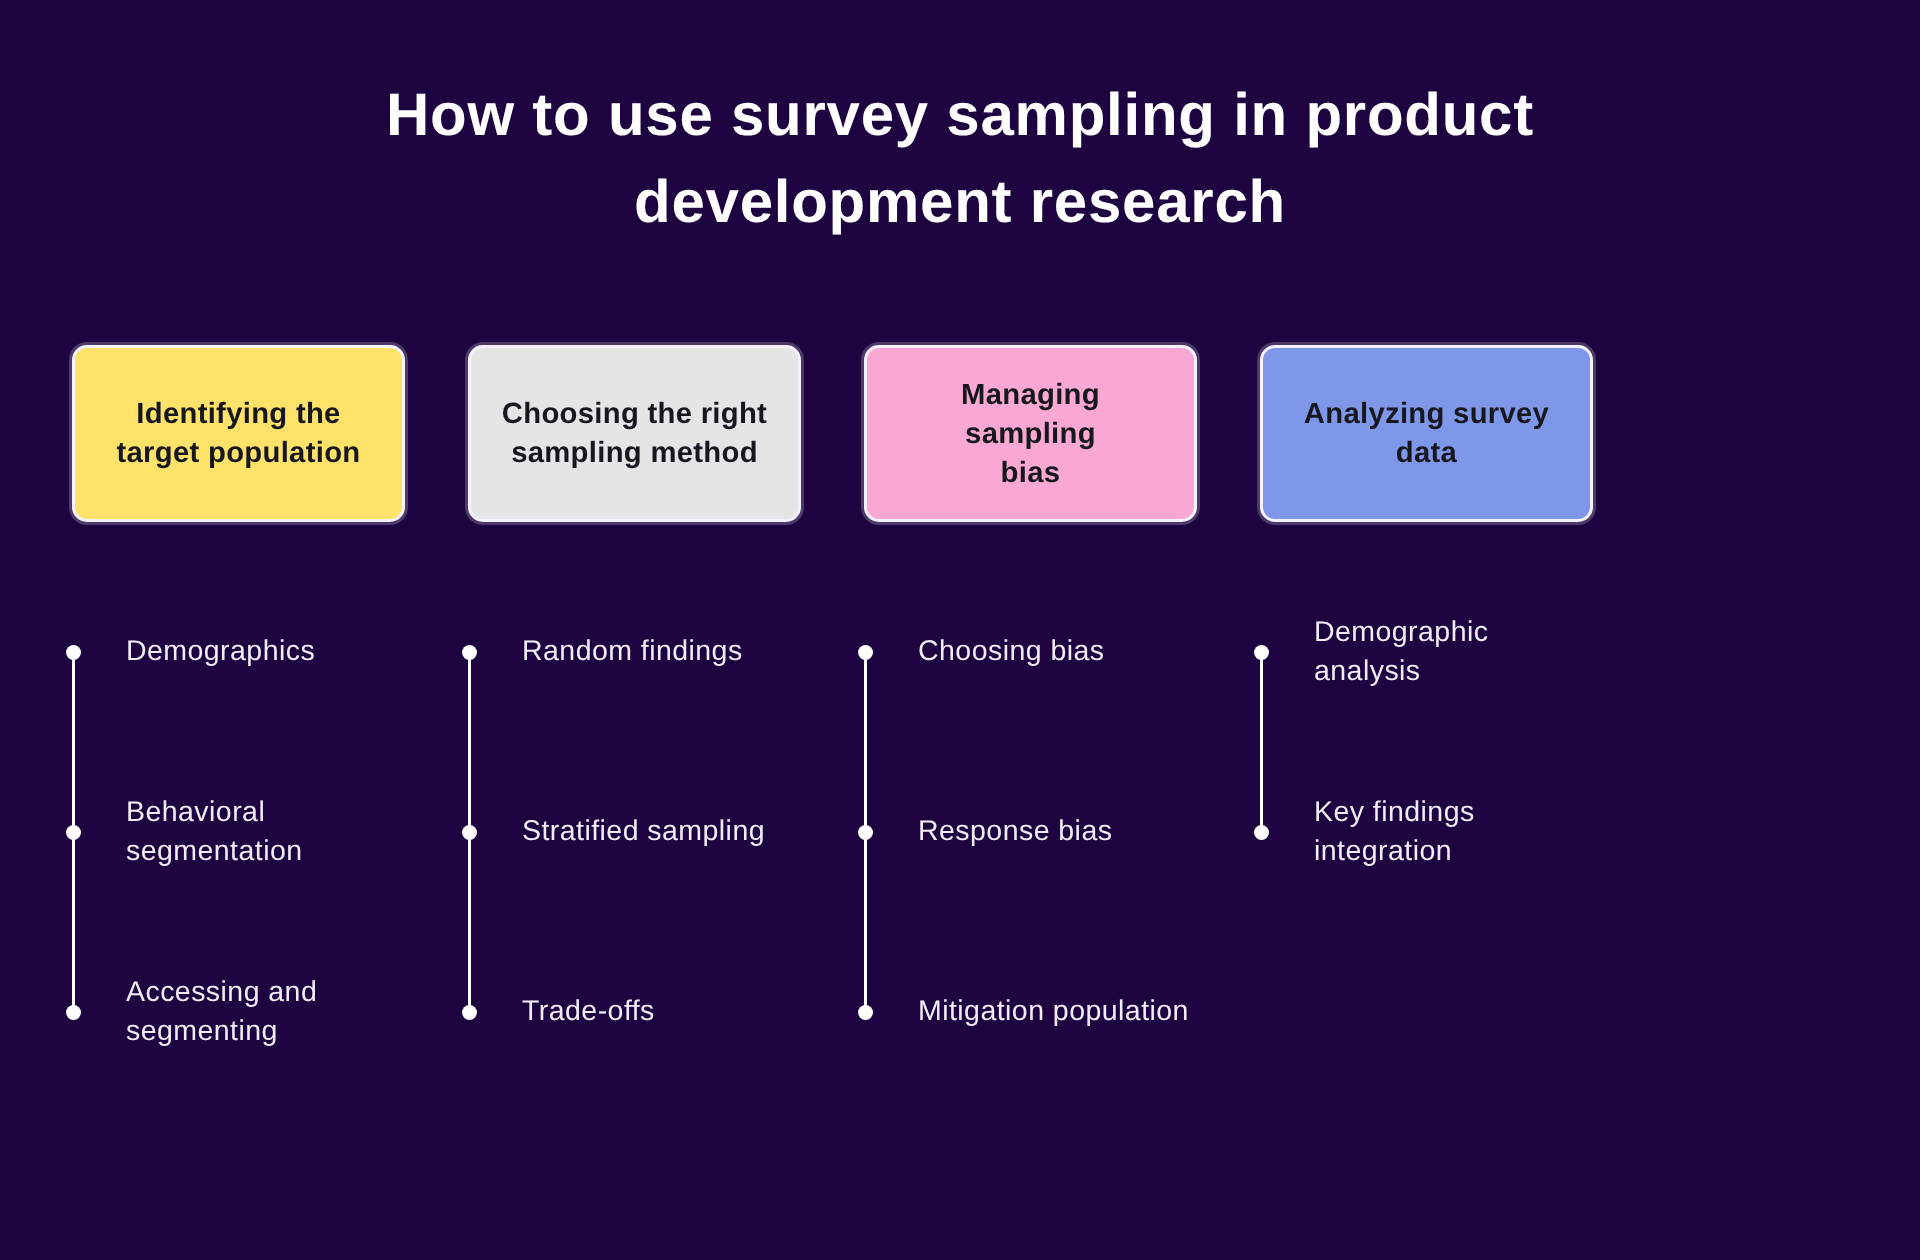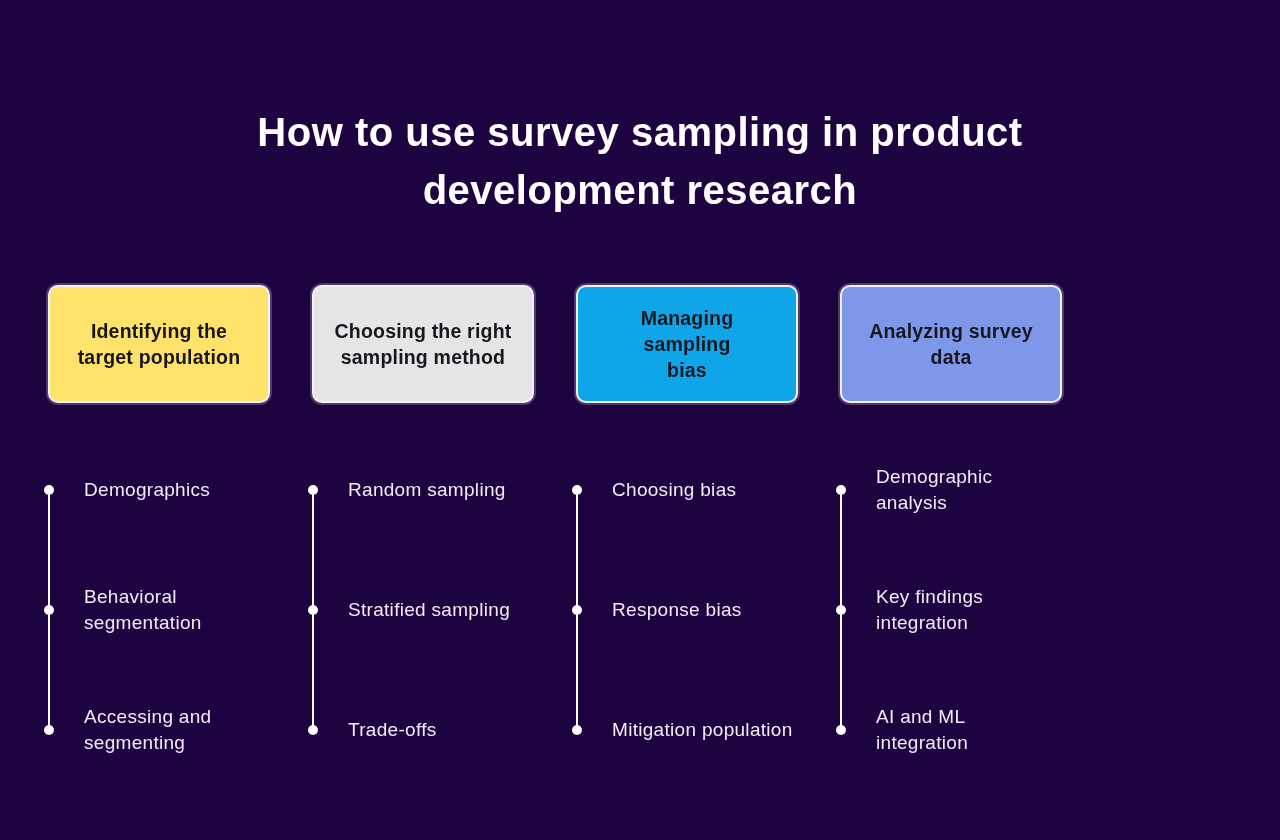--- a/index.html
+++ b/index.html
@@ -5,21 +5,21 @@
   html, body { margin: 0; padding: 0; }
   body {
     width: 1280px; height: 840px;
     background: #1d0340;
     font-family: "Liberation Sans", sans-serif;
     overflow: hidden;
   }
   .canvas { position: relative; width: 1280px; height: 840px; }
 
   .title {
-    margin: 0 auto; padding-top: 103px;
+    margin: 0 auto; padding-top: 48px;
     max-width: 880px;
     text-align: center;
     font-size: 40px; line-height: 58px;
     font-weight: bold; letter-spacing: 0.5px;
     color: #ffffff;
   }
 
   .columns {
     display: flex; gap: 42px;
     padding-left: 48px;
@@ -103,35 +103,35 @@
     </section>
 
     <section class="column">
       <div class="card" style="background: #e5e5e5;">
         <span class="card-label">Choosing the right sampling method</span>
       </div>
       <div class="list">
         <div class="rail"></div>
         <div class="item">
           <span class="dot"></span>
-          <span class="item-label">Random sampling</span>
+          <span class="item-label">Random findings</span>
         </div>
         <div class="item">
           <span class="dot"></span>
           <span class="item-label">Stratified sampling</span>
         </div>
         <div class="item">
           <span class="dot"></span>
           <span class="item-label">Trade-offs</span>
         </div>
       </div>
     </section>
 
     <section class="column">
-      <div class="card" style="background: #0ea5e9;">
+      <div class="card" style="background: #f9a8d4;">
         <span class="card-label">Managing sampling bias</span>
       </div>
       <div class="list">
         <div class="rail"></div>
         <div class="item">
           <span class="dot"></span>
           <span class="item-label">Choosing bias</span>
         </div>
         <div class="item">
           <span class="dot"></span>
@@ -151,21 +151,17 @@
       <div class="list">
         <div class="rail"></div>
         <div class="item">
           <span class="dot"></span>
           <span class="item-label">Demographic analysis</span>
         </div>
         <div class="item">
           <span class="dot"></span>
           <span class="item-label">Key findings integration</span>
         </div>
-        <div class="item">
-          <span class="dot"></span>
-          <span class="item-label">AI and ML integration</span>
-        </div>
       </div>
     </section>
 
   </div>
 </div>
 
 </body></html>

